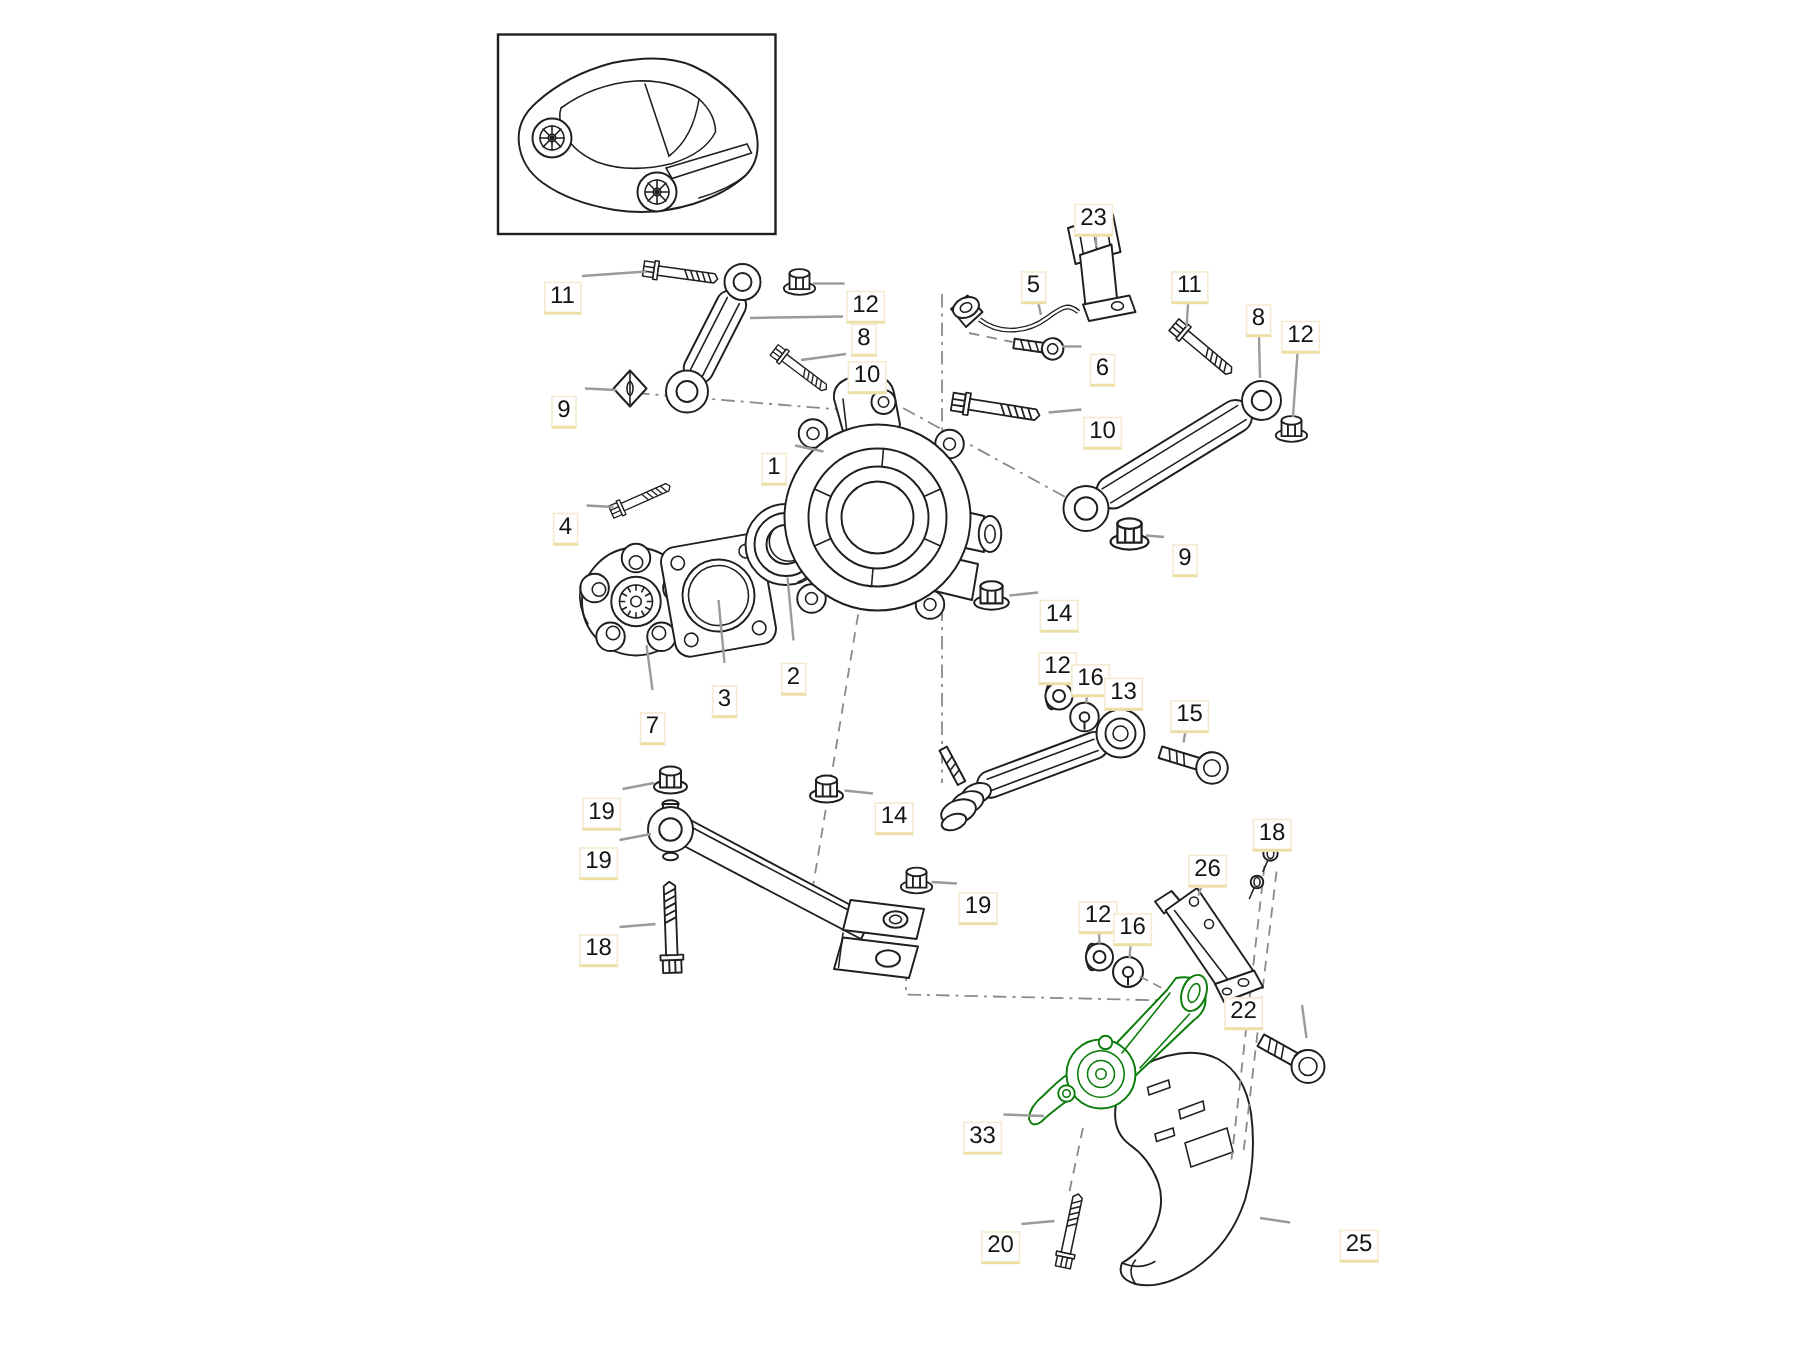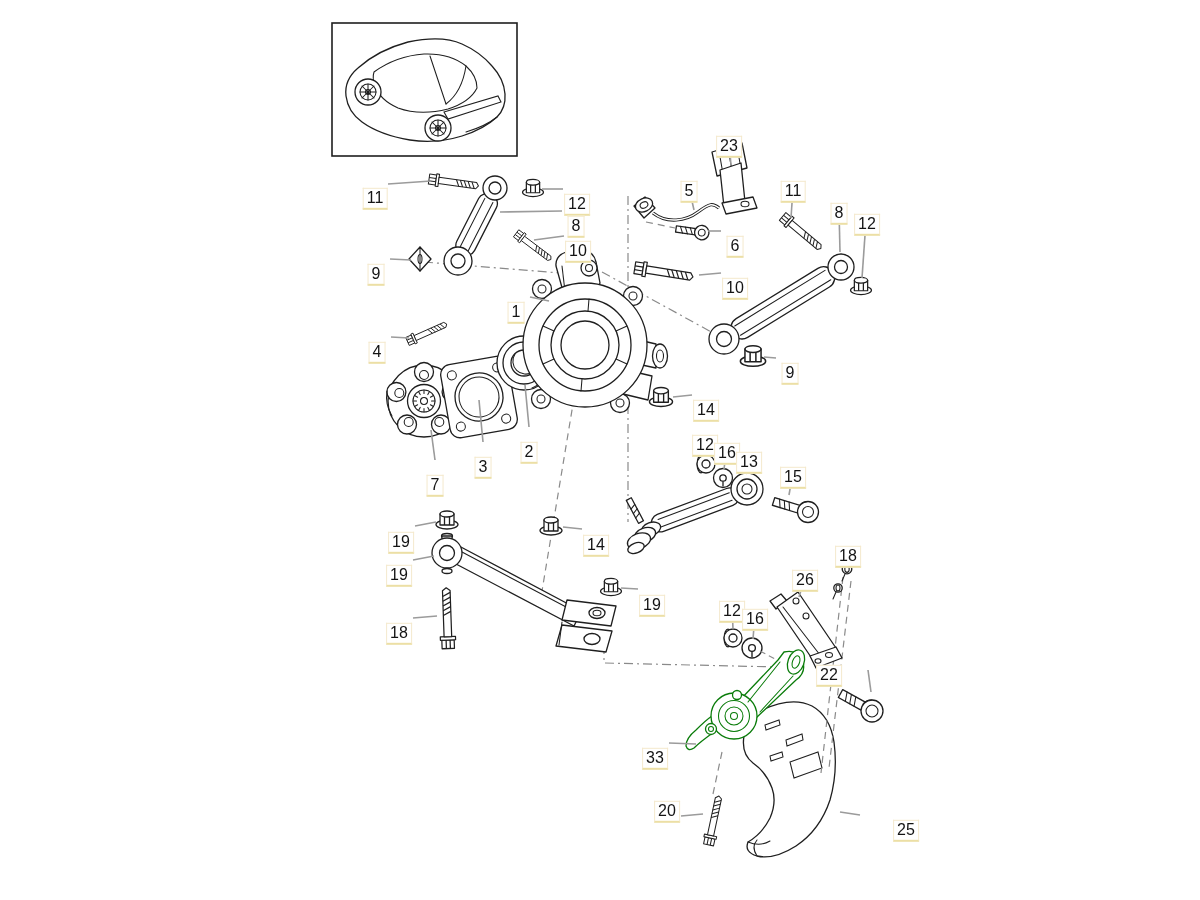--- a/index.html
+++ b/index.html
@@ -395,16 +395,16 @@
 <div class="callout" style="left:596px;top:530px">14</div>
 <div class="callout" style="left:399px;top:560px">19</div>
 <div class="callout" style="left:652px;top:590px">19</div>
 <div class="callout" style="left:399px;top:618px">18</div>
 <div class="callout" style="left:732px;top:596px">12</div>
 <div class="callout" style="left:755px;top:604px">16</div>
 <div class="callout" style="left:805px;top:565px">26</div>
 <div class="callout" style="left:848px;top:541px">18</div>
 <div class="callout" style="left:829px;top:660px">22</div>
 <div class="callout" style="left:655px;top:743px">33</div>
-<div class="callout" style="left:667px;top:796px">20</div>
+<div class="callout" style="left:667px;top:816px">20</div>
 <div class="callout" style="left:906px;top:815px">25</div>
 
 </div>
 
 </body></html>

